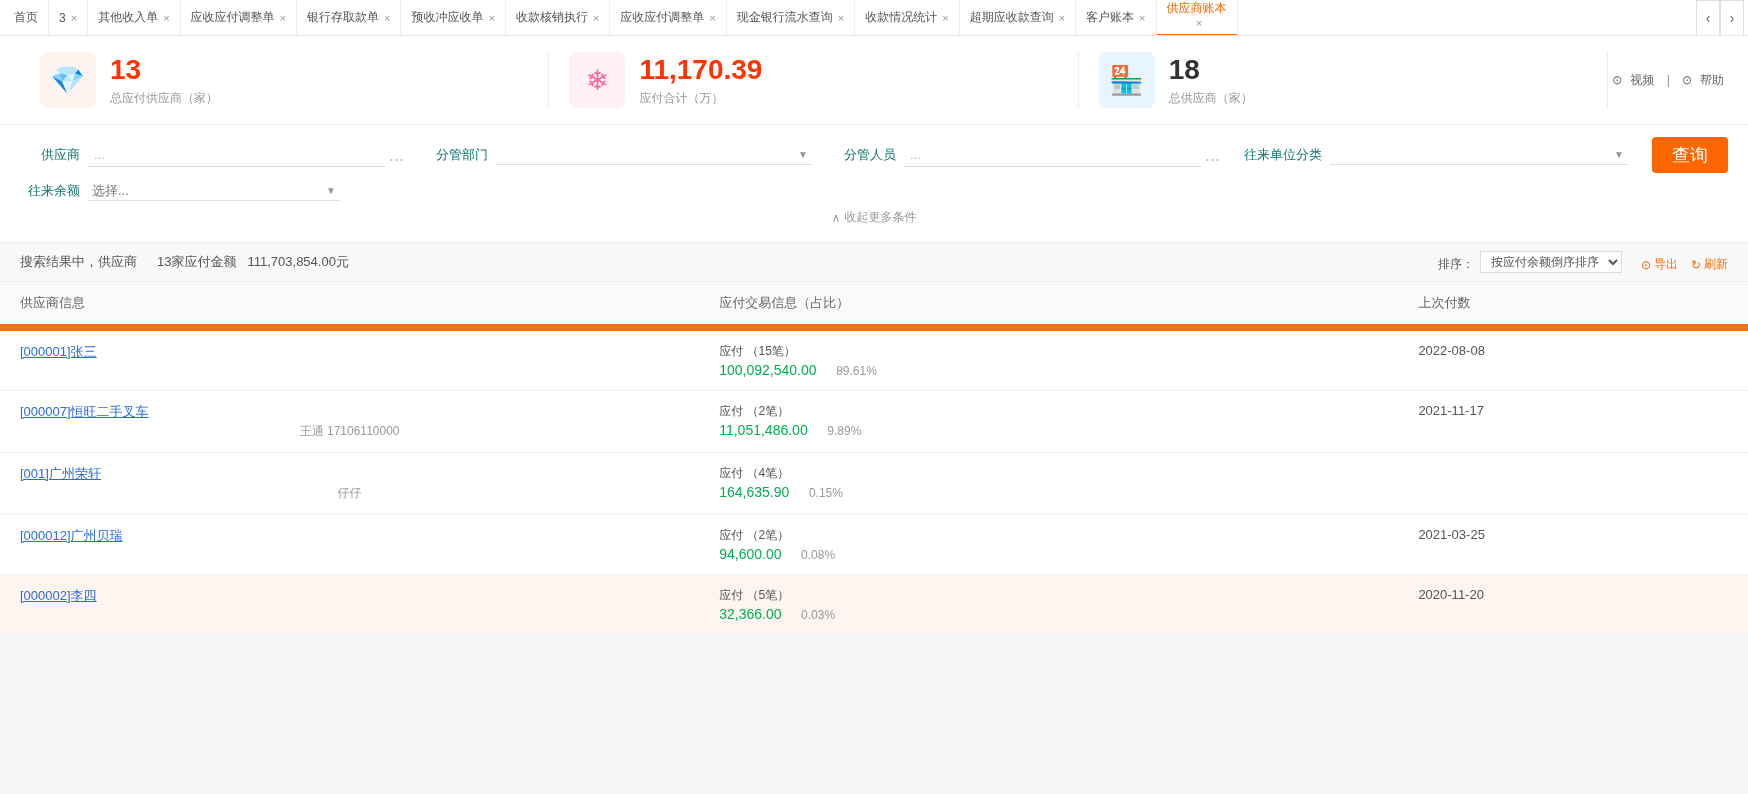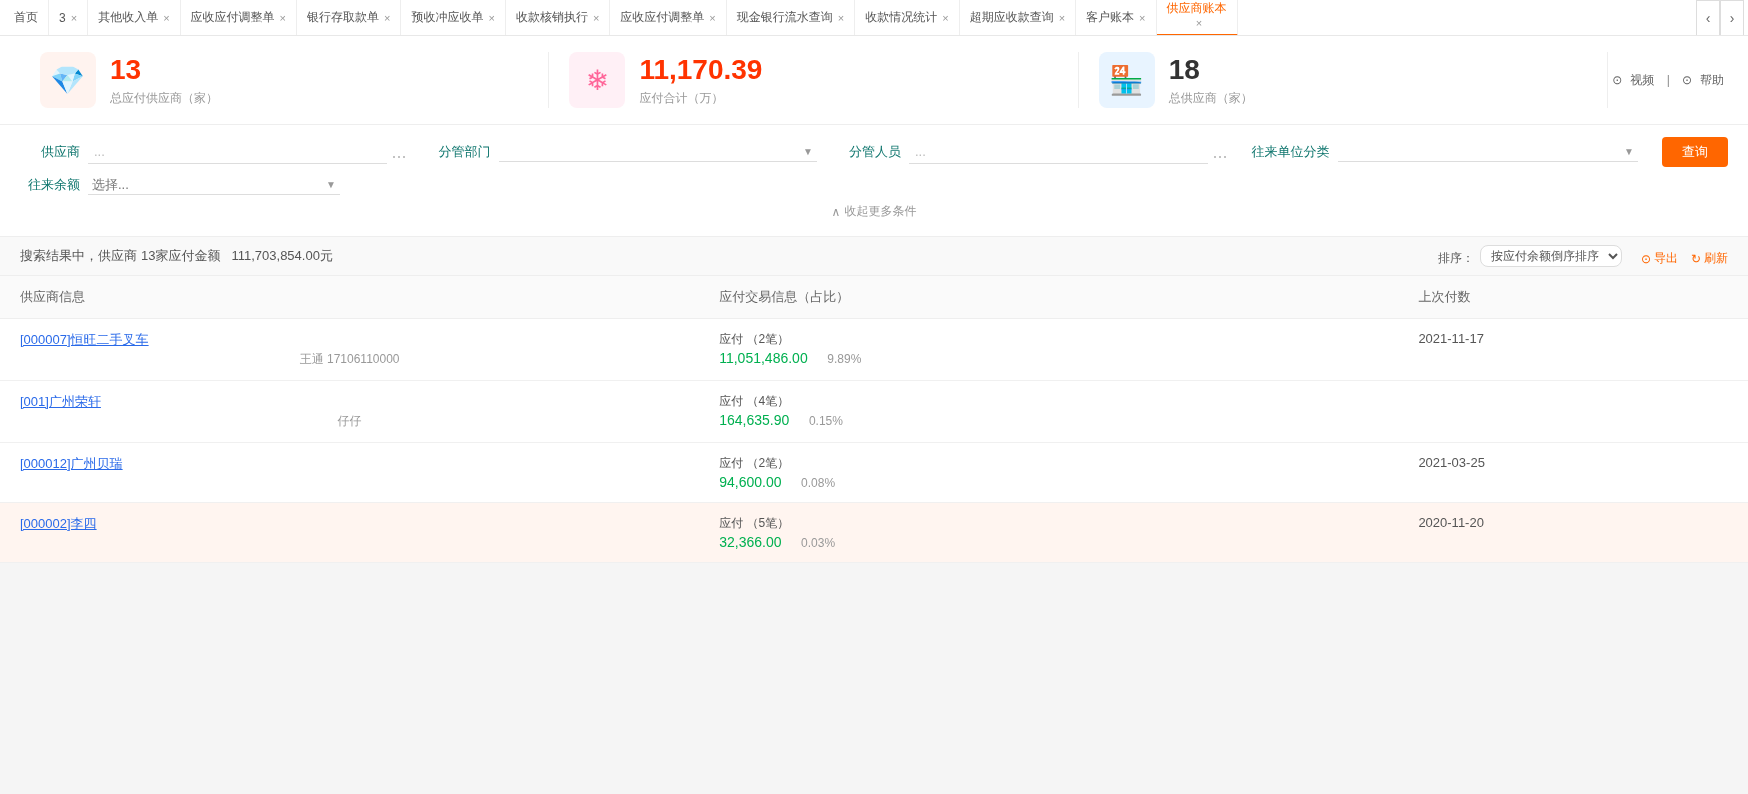--- a/index.html
+++ b/index.html
@@ -132,21 +132,21 @@
     }
     .filter-select-wrap .arrow { color: #999; font-size: 10px; margin-left: 4px; }
     .dots-btn { color: #bbb; font-size: 18px; cursor: pointer; margin-left: 4px; }
     .query-btn {
       background: #ff6600;
       color: #fff;
       border: none;
       padding: 6px 20px;
       border-radius: 4px;
       cursor: pointer;
-      font-size: 13px;
+      font-size: 18px;
       white-space: nowrap;
     }
     .collapse-btn {
       display: flex;
       align-items: center;
       justify-content: center;
       margin: 4px auto 8px;
       color: #999;
       font-size: 12px;
       cursor: pointer;
@@ -166,40 +166,40 @@
     .result-bar .sort-btn {
       margin-left: auto;
       display: flex;
       align-items: flex-end;
       font-size: 12px;
       color: #555;
     }
     .sort-select {
       color: #555;
       border: 1px solid #ddd;
-      border-radius: 8px;
+      border-radius: 0;
       padding: 2px 6px;
       font-size: 12px;
       background: #fff;
       cursor: pointer;
       margin: 0 6px;
     }
     .action-btn {
       display: flex;
       align-items: center;
       margin-left: 10px;
       font-size: 12px;
       color: #ff6600;
       cursor: pointer;
     }
     .action-btn span { margin-left: 3px; }
 
     
     .data-table { width: 100%; background: #fff; border-collapse: collapse; }
-    .data-table thead tr { background: #fafafa; border-bottom: 1px solid #f97316; margin-left: 28px; }
+    .data-table thead tr { background: #fafafa; border-bottom: 7px solid #f97316; margin-left: 28px; }
     .data-table thead th {
       padding: 12px 20px;
       font-size: 13px;
       color: #666;
       font-weight: normal;
       text-align: left;
       border-bottom: 1px solid #eee;
     }
     .data-table tbody tr { border-bottom: 1px solid #f0f0f0; }
     .data-table tbody tr.highlighted { background: #fff5f0; }
@@ -353,21 +353,21 @@
     </div>
   </div>
   <div class="collapse-btn">
     <span>∧</span>
     <span style="margin-left:4px;">收起更多条件</span>
   </div>
 </div>
 
 <div class="result-bar">
   <span>搜索结果中，供应商</span>
-  <span style="margin-left:4px;">13家</span>
+  <span style="margin-left:20px;">13家</span>
   <span>  应付金额</span>
   <span style="margin-left:11px;">111,703,854.00元</span>
   <div class="sort-btn">
     <span>排序：</span>
     <select class="sort-select">
       <option>按应付余额倒序排序</option>
     </select>
     <div class="action-btn">
       <span>⊙</span>
       <span>导出</span>
@@ -383,20 +383,29 @@
   <table class="data-table">
     <thead>
       <tr>
         <th style="width:40%;">供应商信息</th>
         <th style="width:40%;">应付交易信息（占比）</th>
         <th style="width:20%;">上次付数</th>
       </tr>
     </thead>
     <tbody id="table-body">
 
+    <tr>
+          <td><a class="supplier-link">[000001]张三</a></td>
+          <td>
+    <div class="amount-label">应付 （15笔）</div>
+    <span class="amount-green">100,092,540.00</span>
+    <span class="amount-pct">89.61%</span>
+  </td>
+          <td><span class="date-text">2022-08-08</span></td>
+        </tr>
         <tr>
           <td><a class="supplier-link">[000007]恒旺二手叉车</a><div class="supplier-contact">王通  17106110000</div></td>
           <td>
     <div class="amount-label">应付 （2笔）</div>
     <span class="amount-green">11,051,486.00</span>
     <span class="amount-pct">9.89%</span>
   </td>
           <td><span class="date-text">2021-11-17</span></td>
         </tr>
         <tr>

